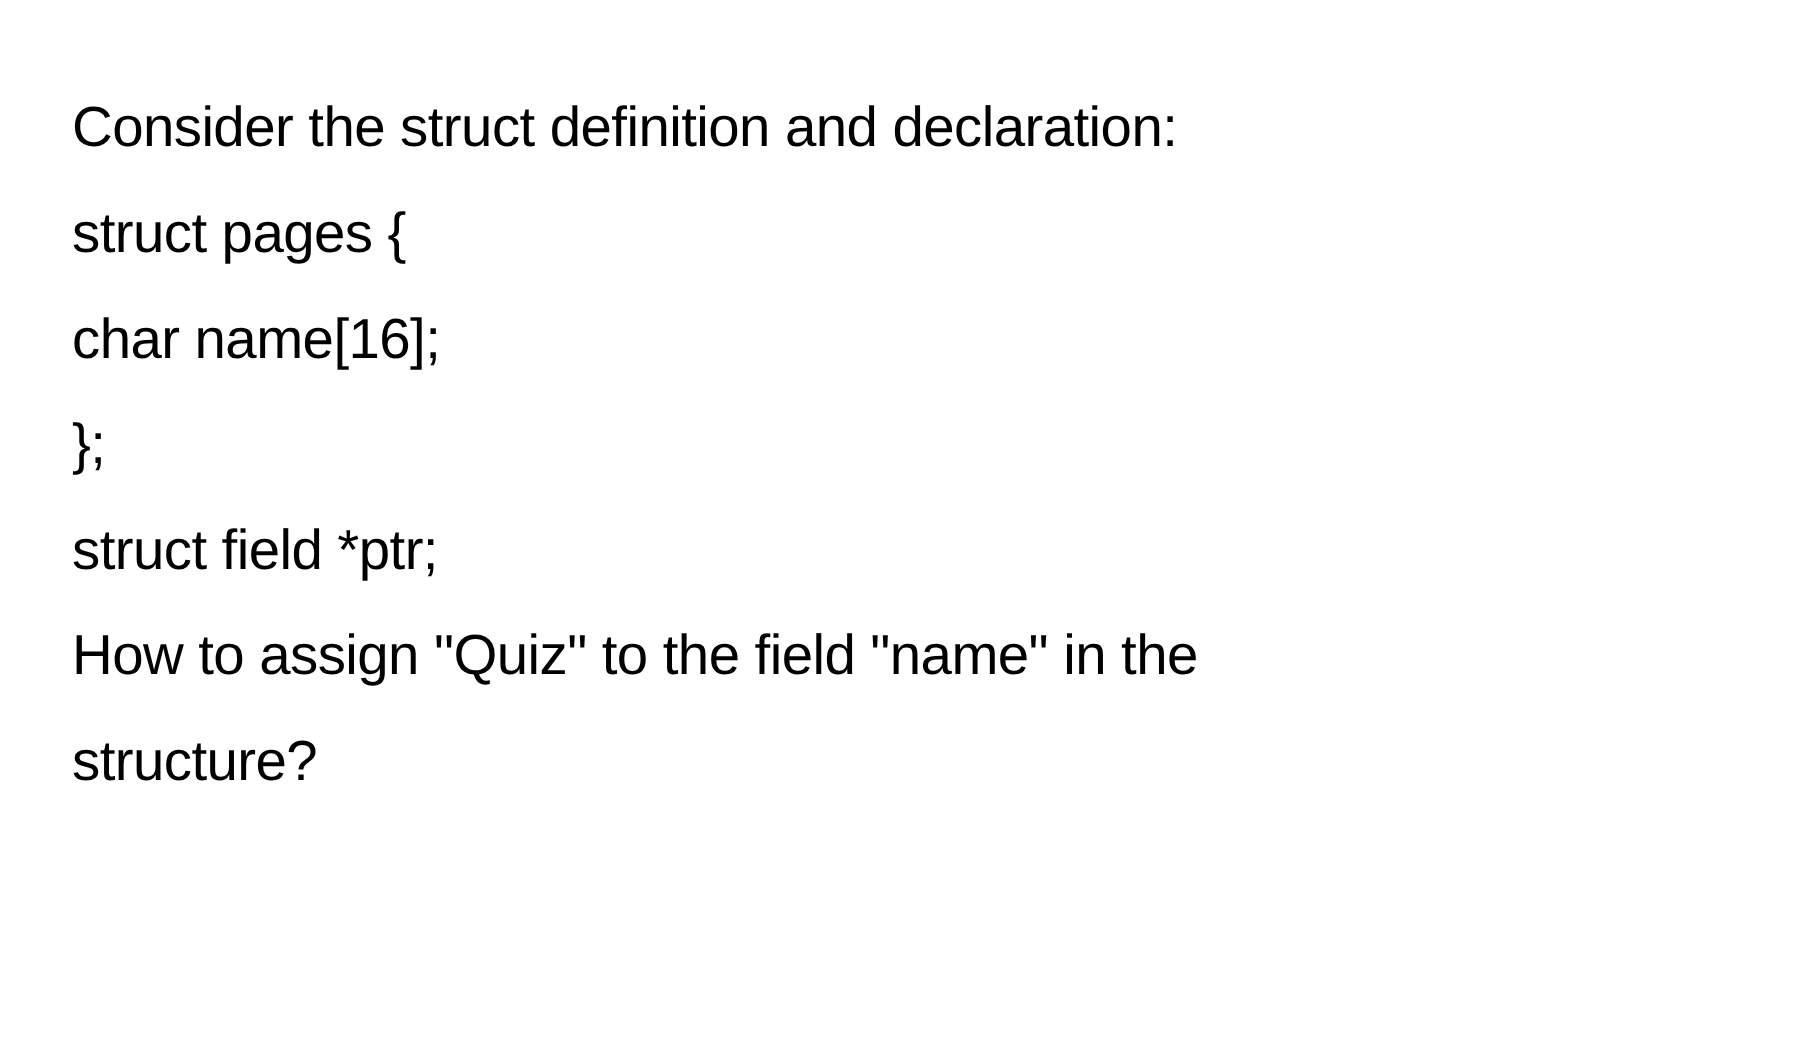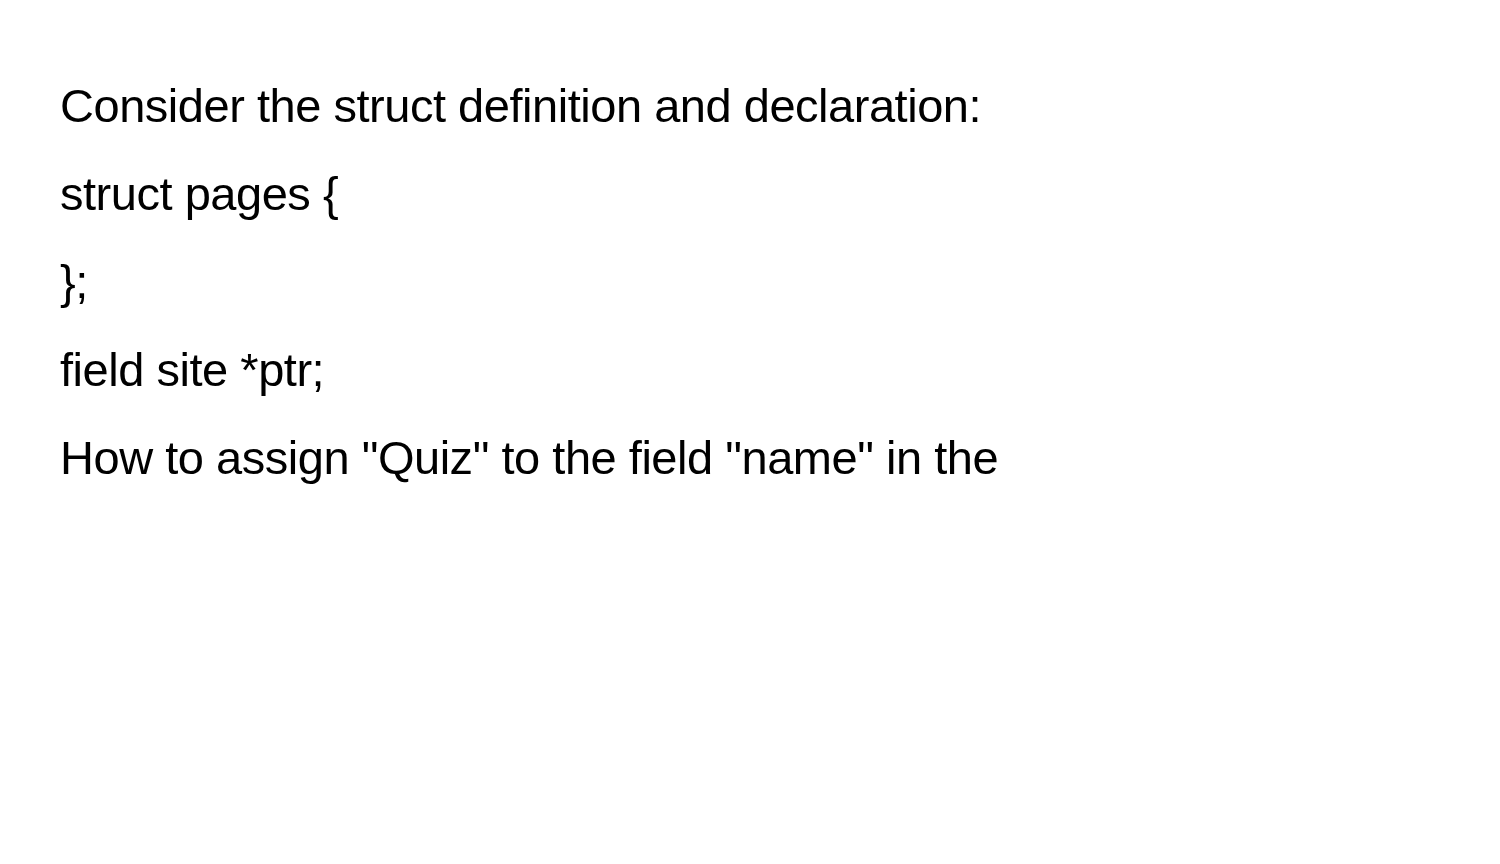--- a/index.html
+++ b/index.html
@@ -28,16 +28,18 @@
     font-weight: 400;
     margin-bottom: 41px;
   }
 </style>
 </head>
 <body>
 
 <div class="page">
   <div class="line">Consider the struct definition and declaration:</div>
   <div class="line">struct pages {</div>
+  <div class="line">char name[16];</div>
   <div class="line">};</div>
-  <div class="line">field site *ptr;</div>
+  <div class="line">struct field *ptr;</div>
   <div class="line">How to assign "Quiz" to the field "name" in the</div>
+  <div class="line">structure?</div>
 </div>
 
 </body></html>

